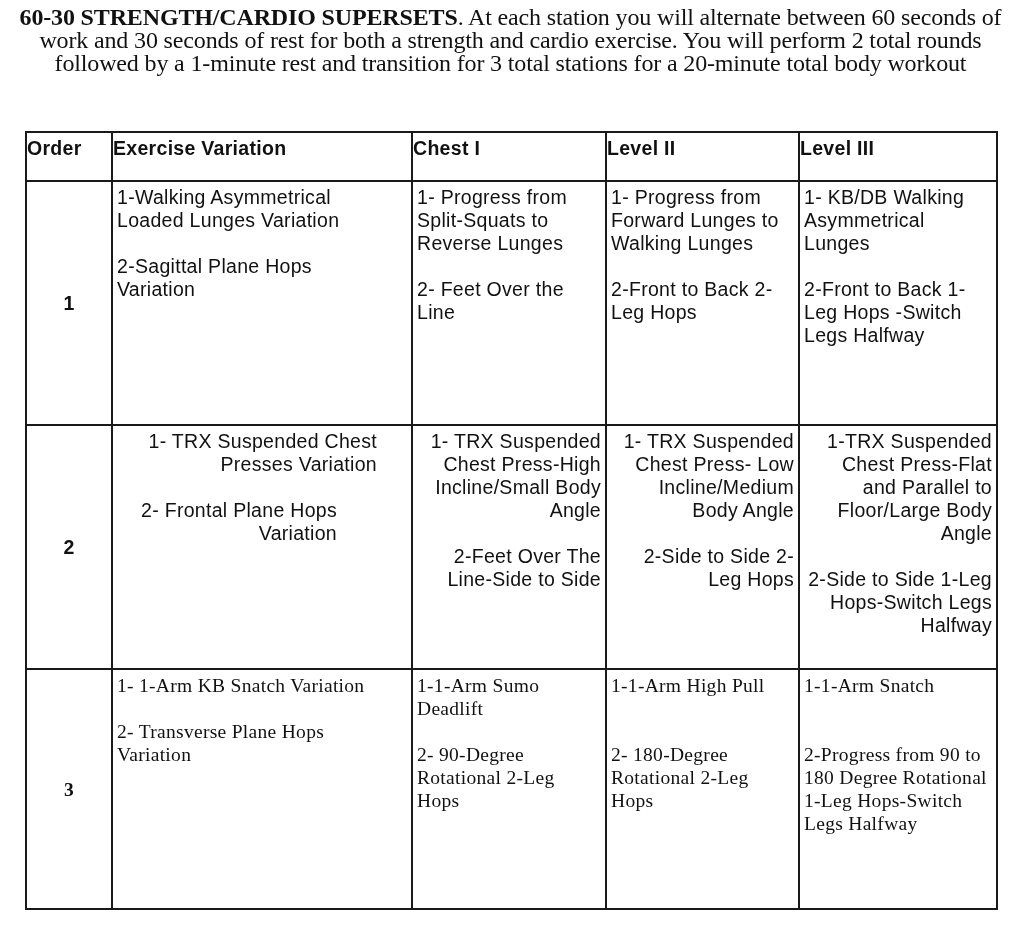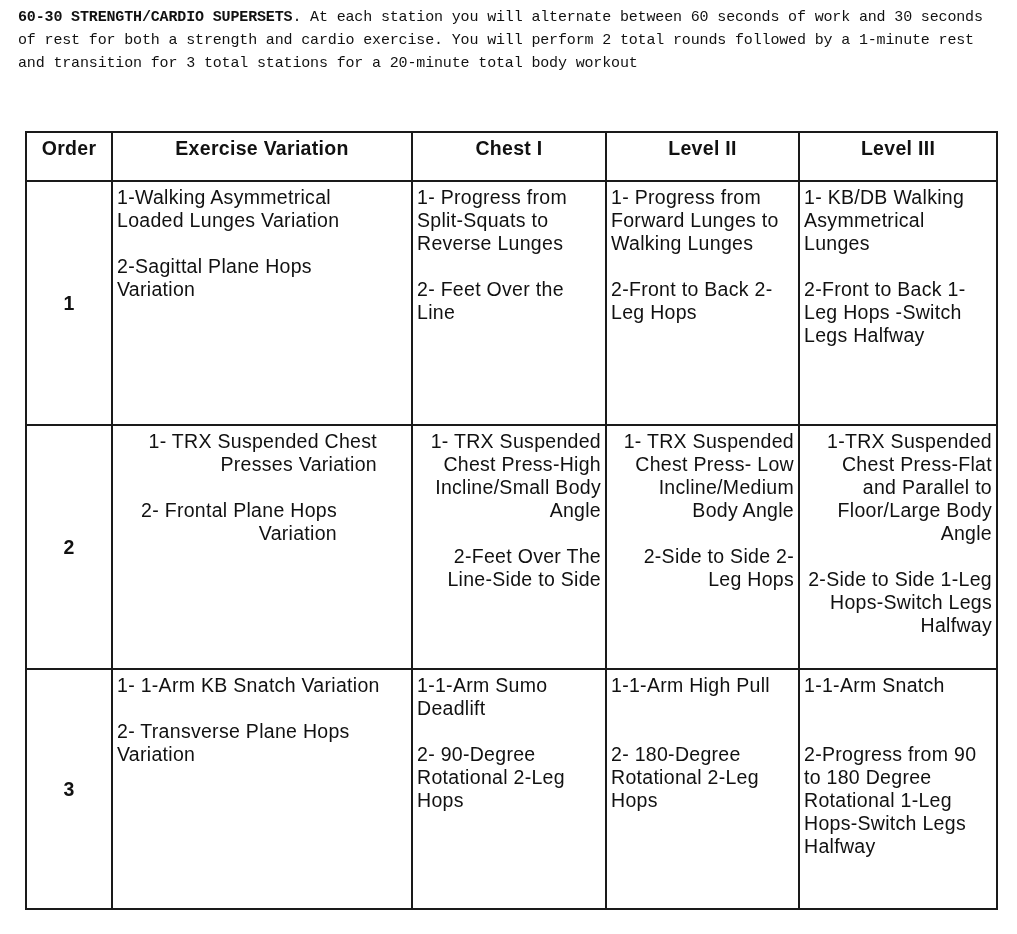--- a/index.html
+++ b/index.html
@@ -2,44 +2,44 @@
 <html><head>
   <meta charset="utf-8">
   <style>
     html, body { margin: 0; padding: 0; background: #ffffff; }
     body {
       width: 1017px; height: 934px; position: relative; overflow: hidden;
       font-family: "Liberation Sans", "DejaVu Sans", sans-serif; color: #111;
     }
     .intro {
       position: absolute; left: 18px; top: 6px; width: 985px;
-      font-size: 15px; line-height: 23px;
-      font-family: Liberation Mono, monospace; letter-spacing: -0.15px;
+      text-align: center; font-size: 24px; line-height: 23px;
+      font-family: Liberation Serif, serif; letter-spacing: -0.15px;
     }
     .intro .title { font-weight: bold; }
     table.workout {
       position: absolute; left: 25px; top: 131px;
       border-collapse: collapse; table-layout: fixed;
       width: 971px;
     }
     table.workout th, table.workout td {
       border: 2px solid #1a1a1a; padding: 0; vertical-align: top;
       font-size: 19.5px; line-height: 23px; letter-spacing: 0.3px;
     }
     table.workout th {
-      height: 43px; font-weight: bold; text-align: center;
+      height: 43px; font-weight: bold; text-align: left;
       padding-top: 4px; vertical-align: top;
     }
     table.workout td.order {
       font-weight: bold; text-align: center; vertical-align: middle;
     }
     table.workout td.cell { padding: 4px 4px 0 4px; margin-top: 28px; }
     .row1 td { height: 238px; }
     .row2 td { height: 238px; text-align: right; }
-    .row3 td { height: 234px; }
+    .row3 td { height: 234px; font-family: Liberation Serif, serif; }
     .item { display: block; white-space: pre-wrap; }
     .gap { display: block; height: 23px; }
     .row3 td.cell { padding-top: 27px; }
   </style>
 </head>
 <body>
 
 <div class="intro"><span class="title">60-30 STRENGTH/CARDIO SUPERSETS</span><span>.  At each station you will alternate between 60 seconds of work and 30 seconds of rest for both a strength and cardio exercise.  You will perform 2 total rounds followed by a 1-minute rest and transition for 3 total stations for a 20-minute total body workout</span></div>
 
 <table class="workout">

